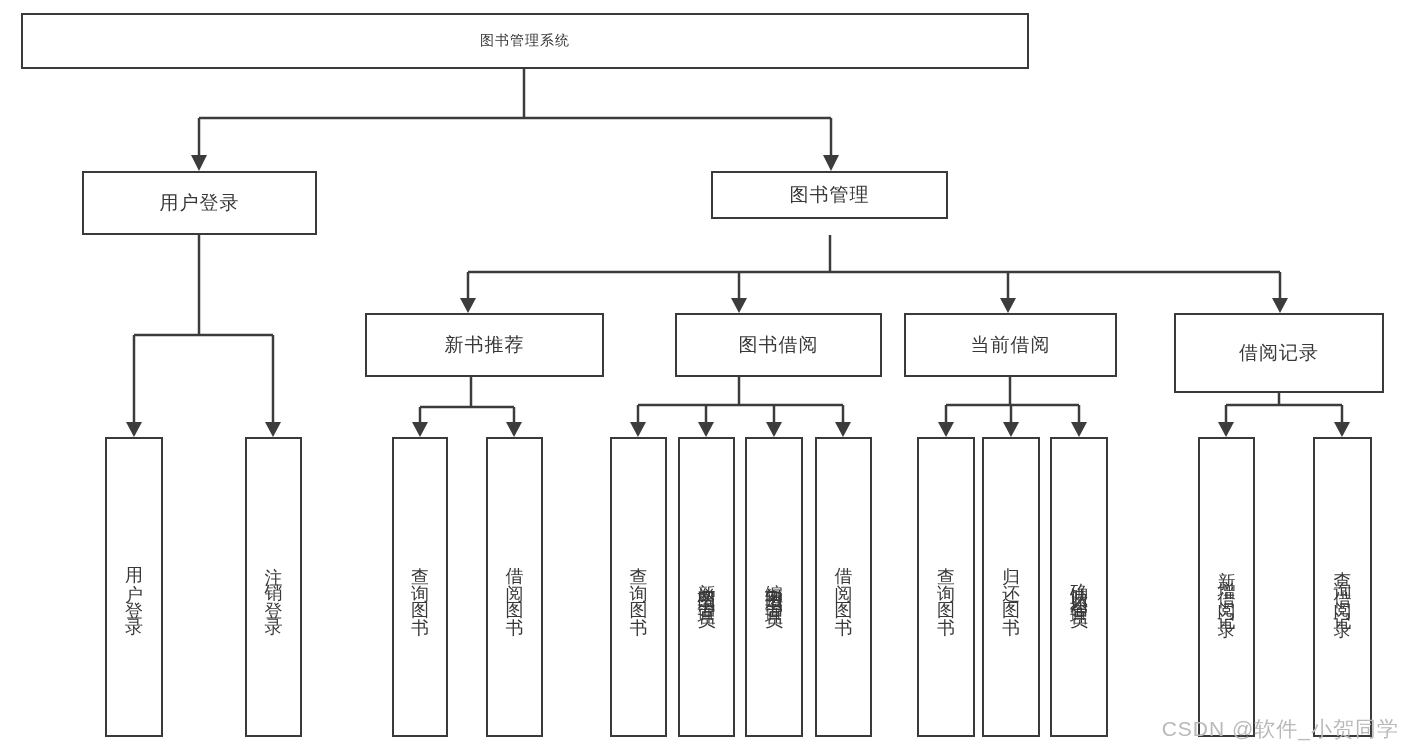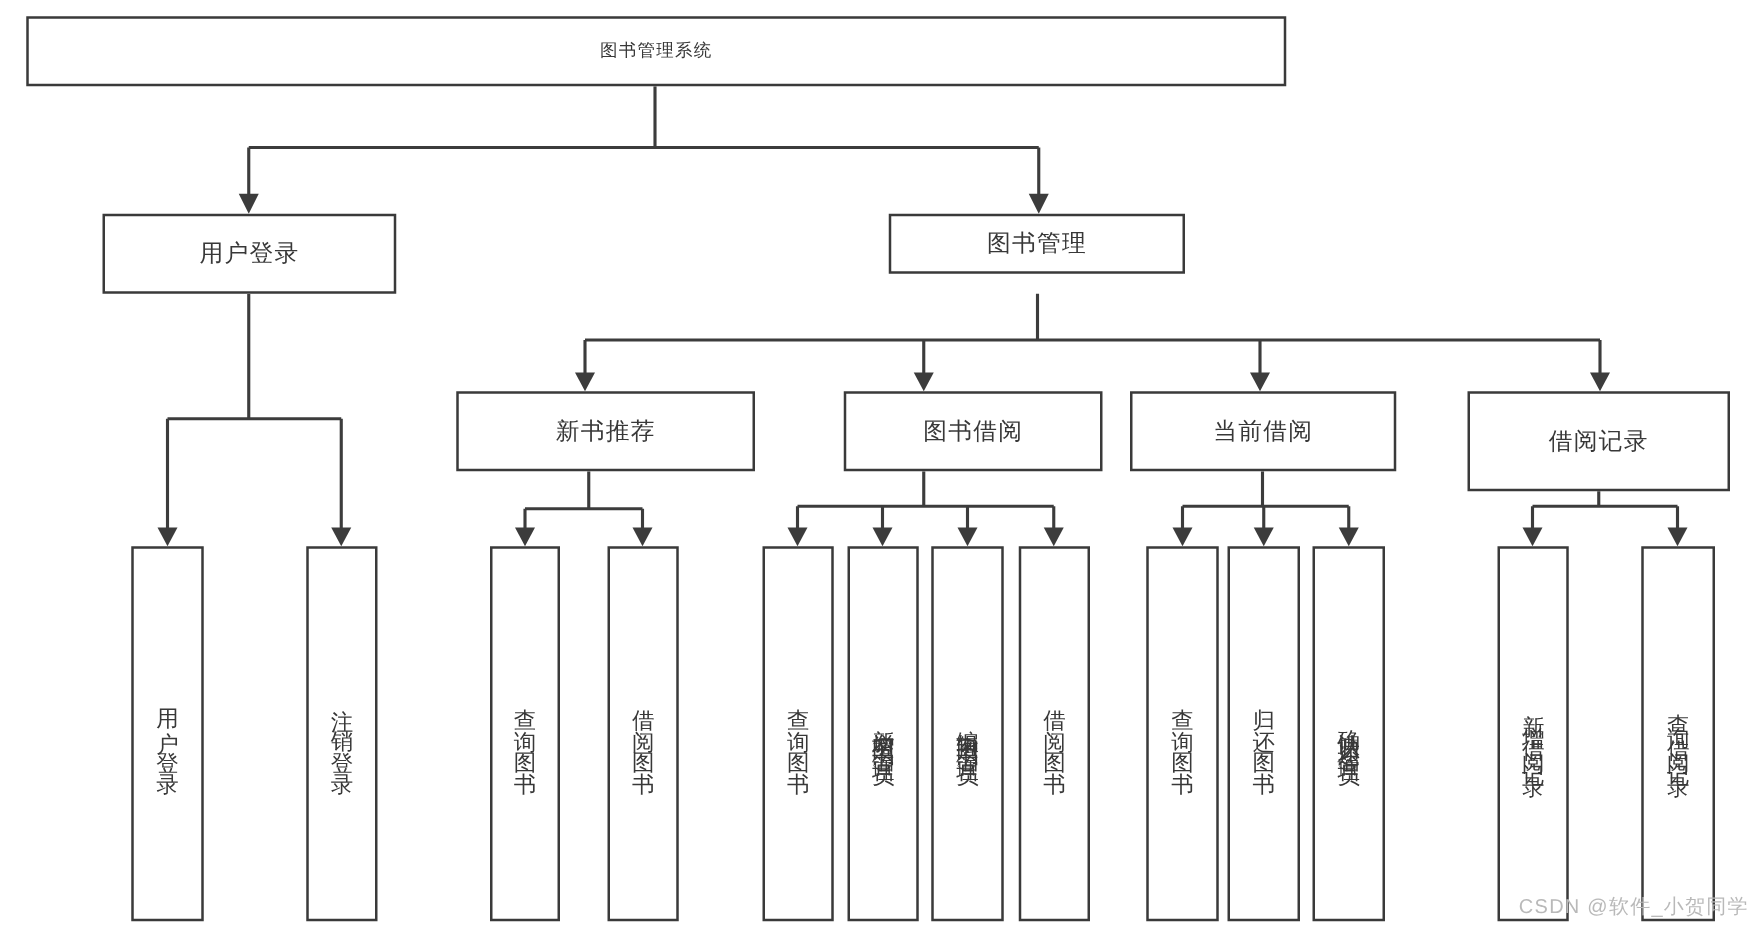--- a/index.html
+++ b/index.html
@@ -54,21 +54,21 @@
     line-height: 1;
     text-align: center;
   }
   .leaf.leaf-long { letter-spacing: 4px; }
   .leaf.leaf-mid  { letter-spacing: 10px; }
   #watermark {
     position: absolute;
     right: 6px;
     top: 715px;
     z-index: 3;
-    font-size: 16px;
+    font-size: 21px;
     color: var(--watermark);
     letter-spacing: 1px;
     white-space: nowrap;
   }
 </style>
 </head>
 <body>
 
 <div id="stage">
 

